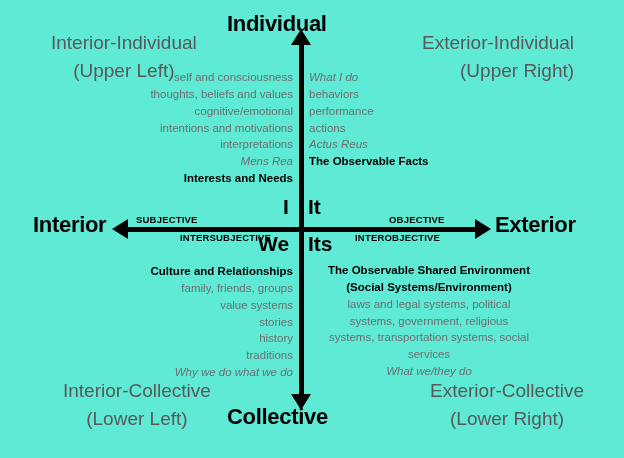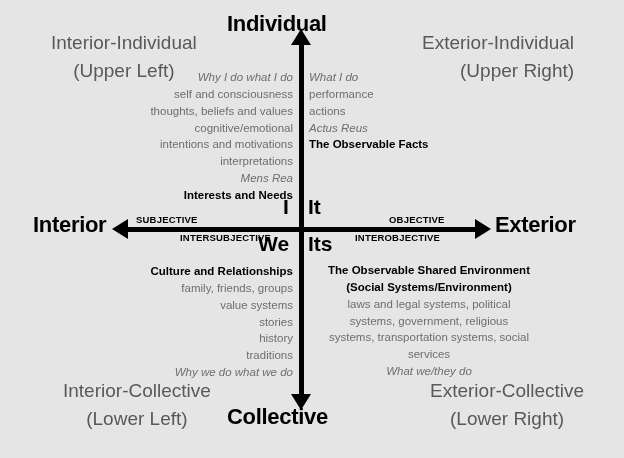--- a/index.html
+++ b/index.html
@@ -10,21 +10,21 @@
     width: 624px;
     height: 458px;
     background: #ffffff;
     font-family: "Liberation Sans", sans-serif;
     overflow: hidden;
   }
   #quadrant-diagram {
     position: relative;
     width: 624px;
     height: 458px;
-    background: #e5e5e5;
+    background: #5eead4;
   }
 
   
   .axis-line {
     position: absolute;
     background: #000000;
   }
   #vertical-axis-line {
     left: 299px;
     top: 42px;
@@ -205,31 +205,31 @@
   <div id="corner-lower-left" class="corner-label">
     <span class="corner-sub">Interior-Collective</span>
     <span class="corner-sub">(Lower Left)</span>
   </div>
   <div id="corner-lower-right" class="corner-label">
     <span class="corner-sub">Exterior-Collective</span>
     <span class="corner-sub">(Lower Right)</span>
   </div>
 
   <div id="list-upper-left" class="quad-list">
-      <span class="line italic">Why I do what I do</span>
       <span class="line">self and consciousness</span>
       <span class="line">thoughts, beliefs and values</span>
       <span class="line">cognitive/emotional</span>
       <span class="line">intentions and motivations</span>
       <span class="line">interpretations</span>
       <span class="line italic">Mens Rea</span>
       <span class="line bold">Interests and Needs</span>
     </div>
   <div id="list-upper-right" class="quad-list">
       <span class="line italic">What I do</span>
+      <span class="line">behaviors</span>
       <span class="line">performance</span>
       <span class="line">actions</span>
       <span class="line italic">Actus Reus</span>
       <span class="line bold">The Observable Facts</span>
     </div>
   <div id="list-lower-left" class="quad-list">
       <span class="line bold">Culture and Relationships</span>
       <span class="line">family, friends, groups</span>
       <span class="line">value systems</span>
       <span class="line">stories</span>

